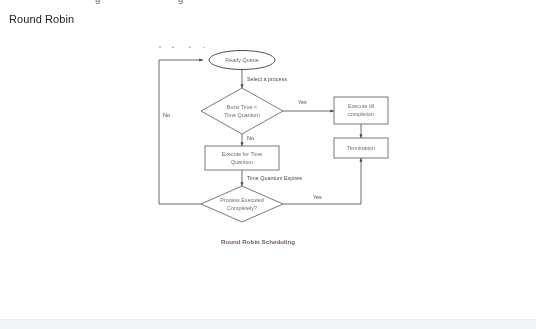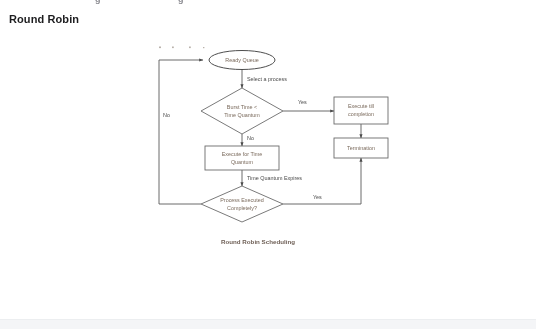--- a/index.html
+++ b/index.html
@@ -38,21 +38,21 @@
   }
   .top-clip span { position: absolute; }
   .top-clip .c1 { left: 95px; }
   .top-clip .c2 { left: 178px; }
 
   .page-title {
     position: absolute;
     left: 9px;
     top: 13px;
     font-size: 11px;
-    font-weight: bold;
+    font-weight: normal;
     color: #1d1d1f;
     letter-spacing: 0.1px;
   }
 
   .diagram-wrap {
     position: absolute;
     left: 0;
     top: 0;
     width: 536px;
     height: 329px;

